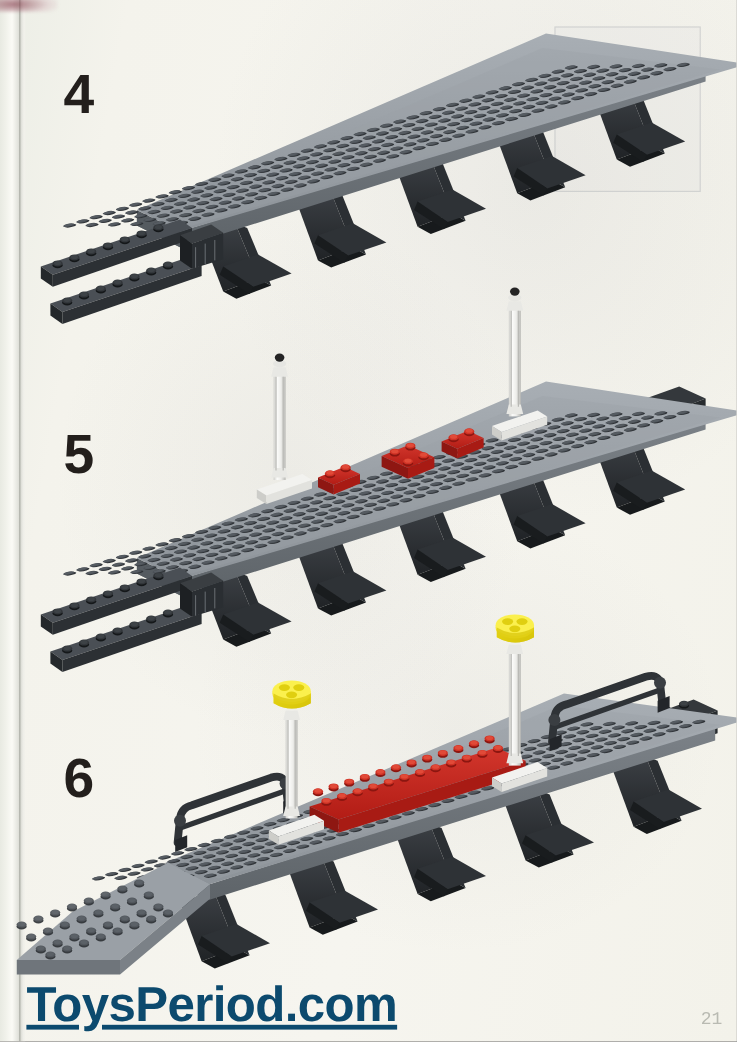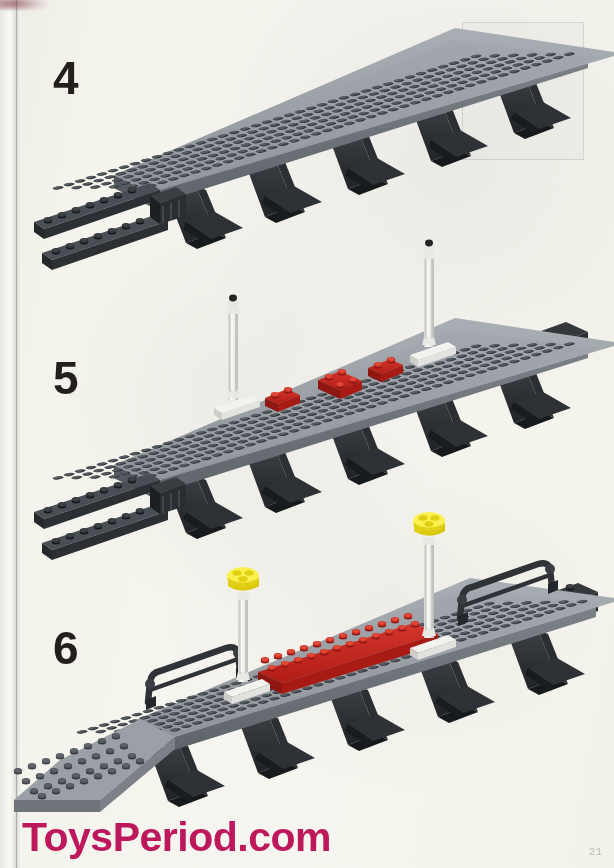--- a/index.html
+++ b/index.html
@@ -80,28 +80,29 @@
 
   
   .watermark {
     position: absolute;
     left: 22px;
     top: 814px;
     font-family: "Liberation Sans", sans-serif;
     font-weight: bold;
     font-size: 41px;
     letter-spacing: -0.5px;
-    color: #be185d;
+    color: #0c4a6e;
+    text-decoration: underline;
   }
   .page-number {
     position: absolute;
     right: 12px;
     bottom: 10px;
     font-family: Liberation Mono, monospace;
-    font-size: 11px;
+    font-size: 15px;
     color: #b9bab2;
     margin-left: 20px;
   }
 </style>
 </head>
 <body>
 
 <div id="page">
 
   <div class="paper-base"></div>

